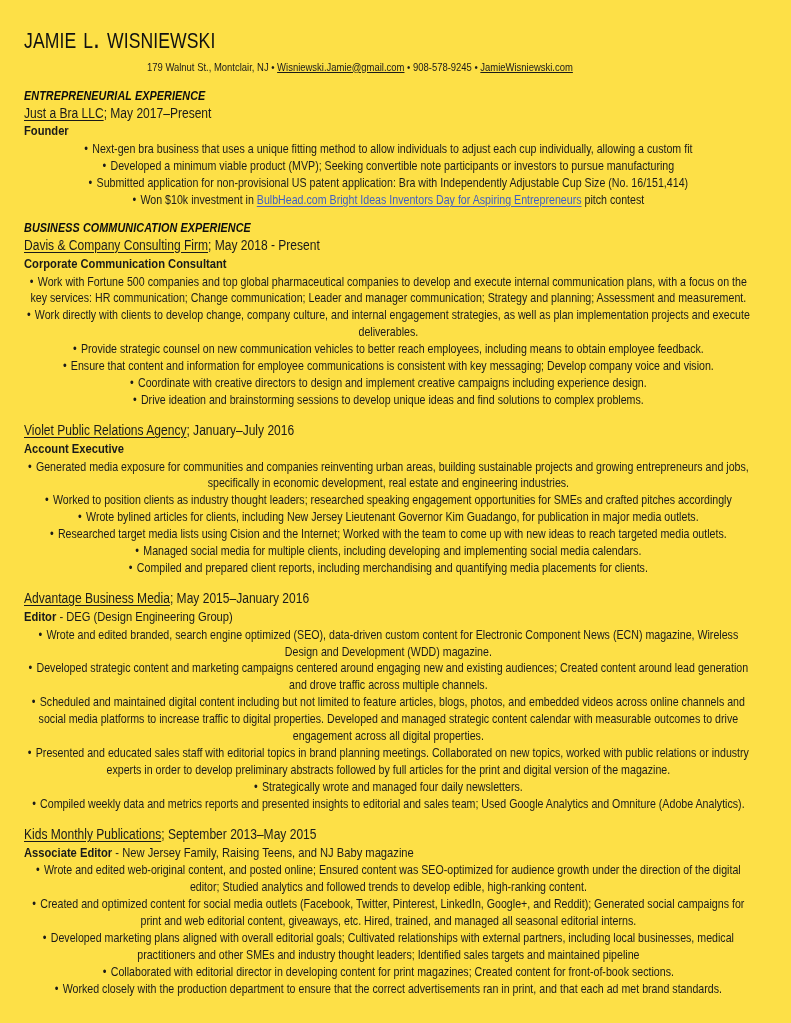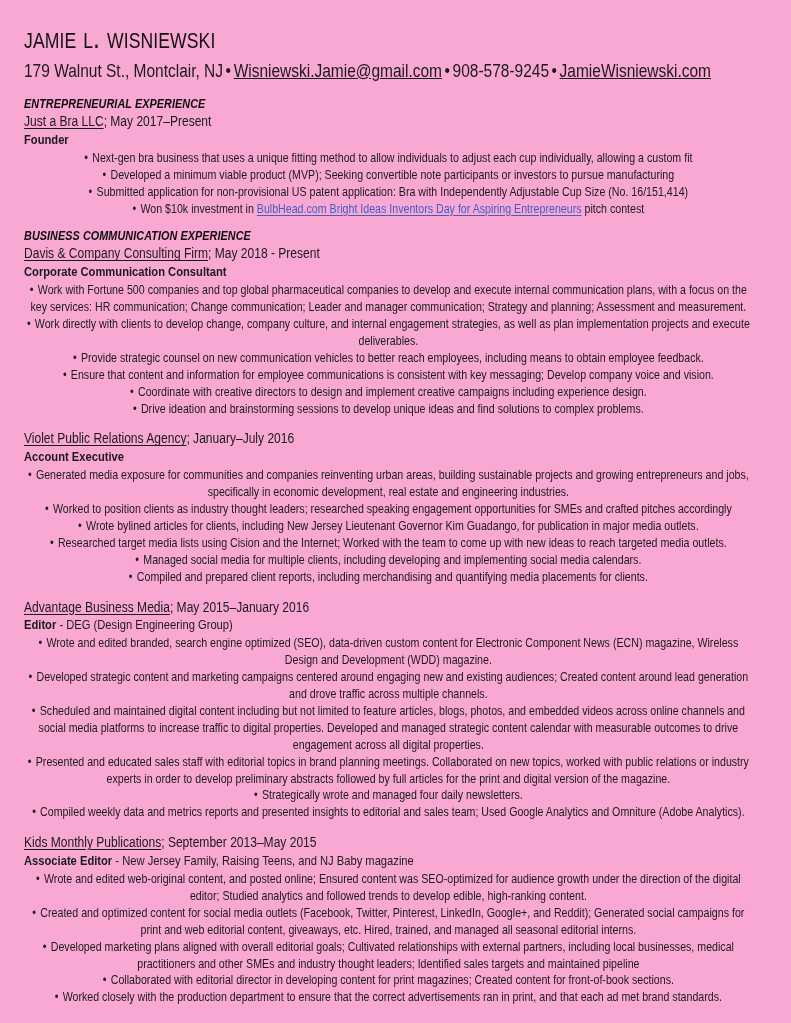--- a/index.html
+++ b/index.html
@@ -14,21 +14,21 @@
     overflow: hidden;
     font-family: "Liberation Sans", "DejaVu Sans", sans-serif;
     color: #1a1a1a;
     -webkit-font-smoothing: antialiased;
   }
   .page {
     width: 791px;
     height: 1023px;
     box-sizing: border-box;
     padding: 22px 26px 0 24px;
-    background: #f9a8d4;
+    background: #fde047;
     position: relative;
   }
 
   
   .cond {
     display: inline-block;
     transform: scaleX(0.84);
     transform-origin: left center;
     white-space: nowrap;
   }
@@ -40,25 +40,26 @@
     letter-spacing: 0.1px;
     line-height: 1.02;
     margin: 0 0 7px 0;
     font-variant: small-caps;
     text-transform: lowercase;
     color: #111;
   }
   .name .cond { transform: scaleX(0.80); }
 
   .contact {
-    font-size: 18px;
+    font-size: 11px;
     line-height: 1.2;
     margin: 0 0 14px 0;
     color: #1a1a1a;
     white-space: nowrap;
+    text-align: center;
   }
   .contact .cond { transform: scaleX(0.86); }
   .contact a,
   .contact .lnk {
     color: #1a1a1a;
     text-decoration: underline;
     text-underline-offset: 1px;
   }
   .sep { padding: 0 3px; }
 

